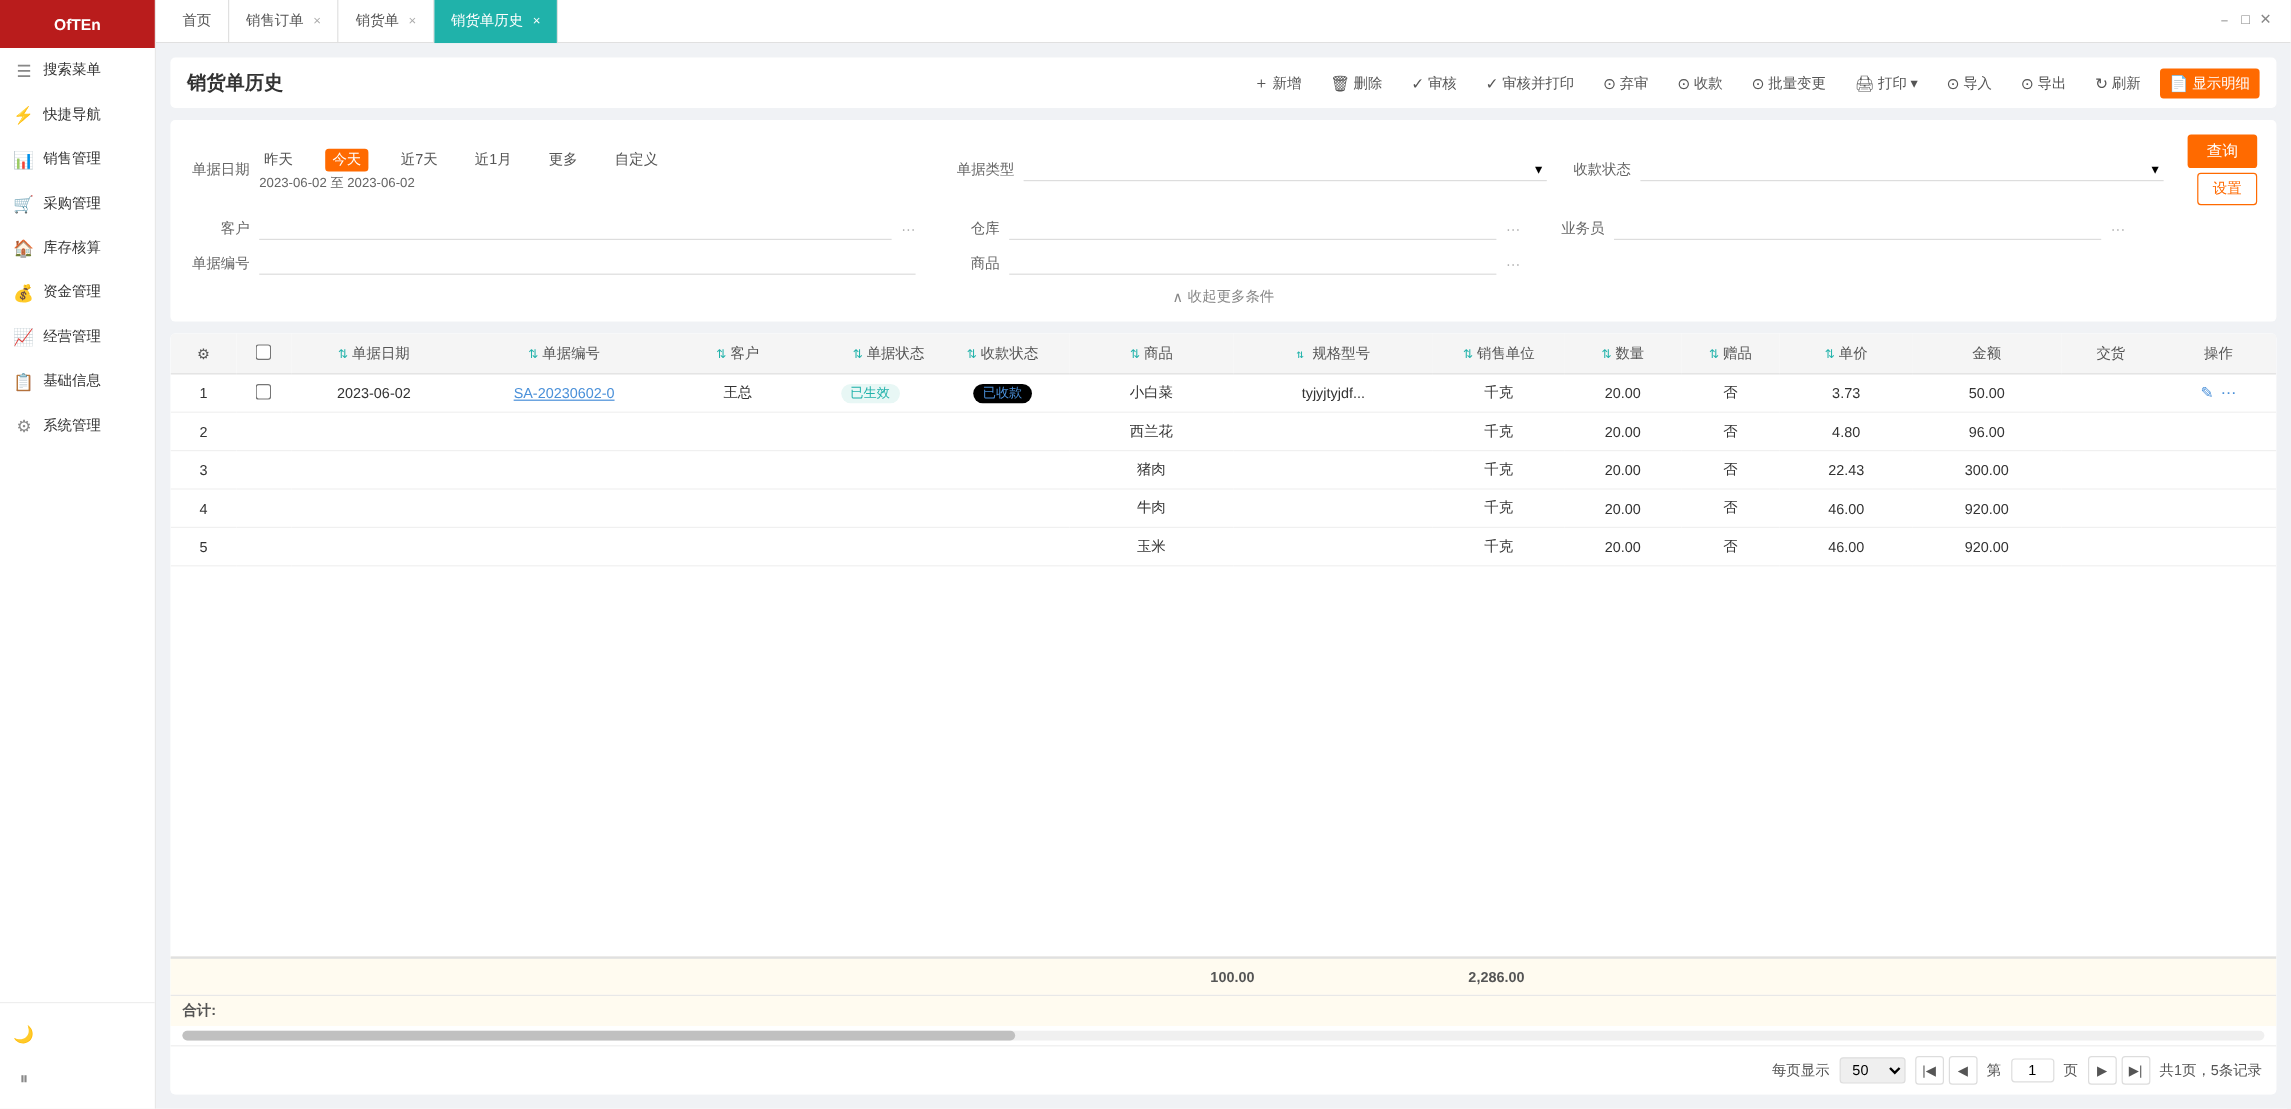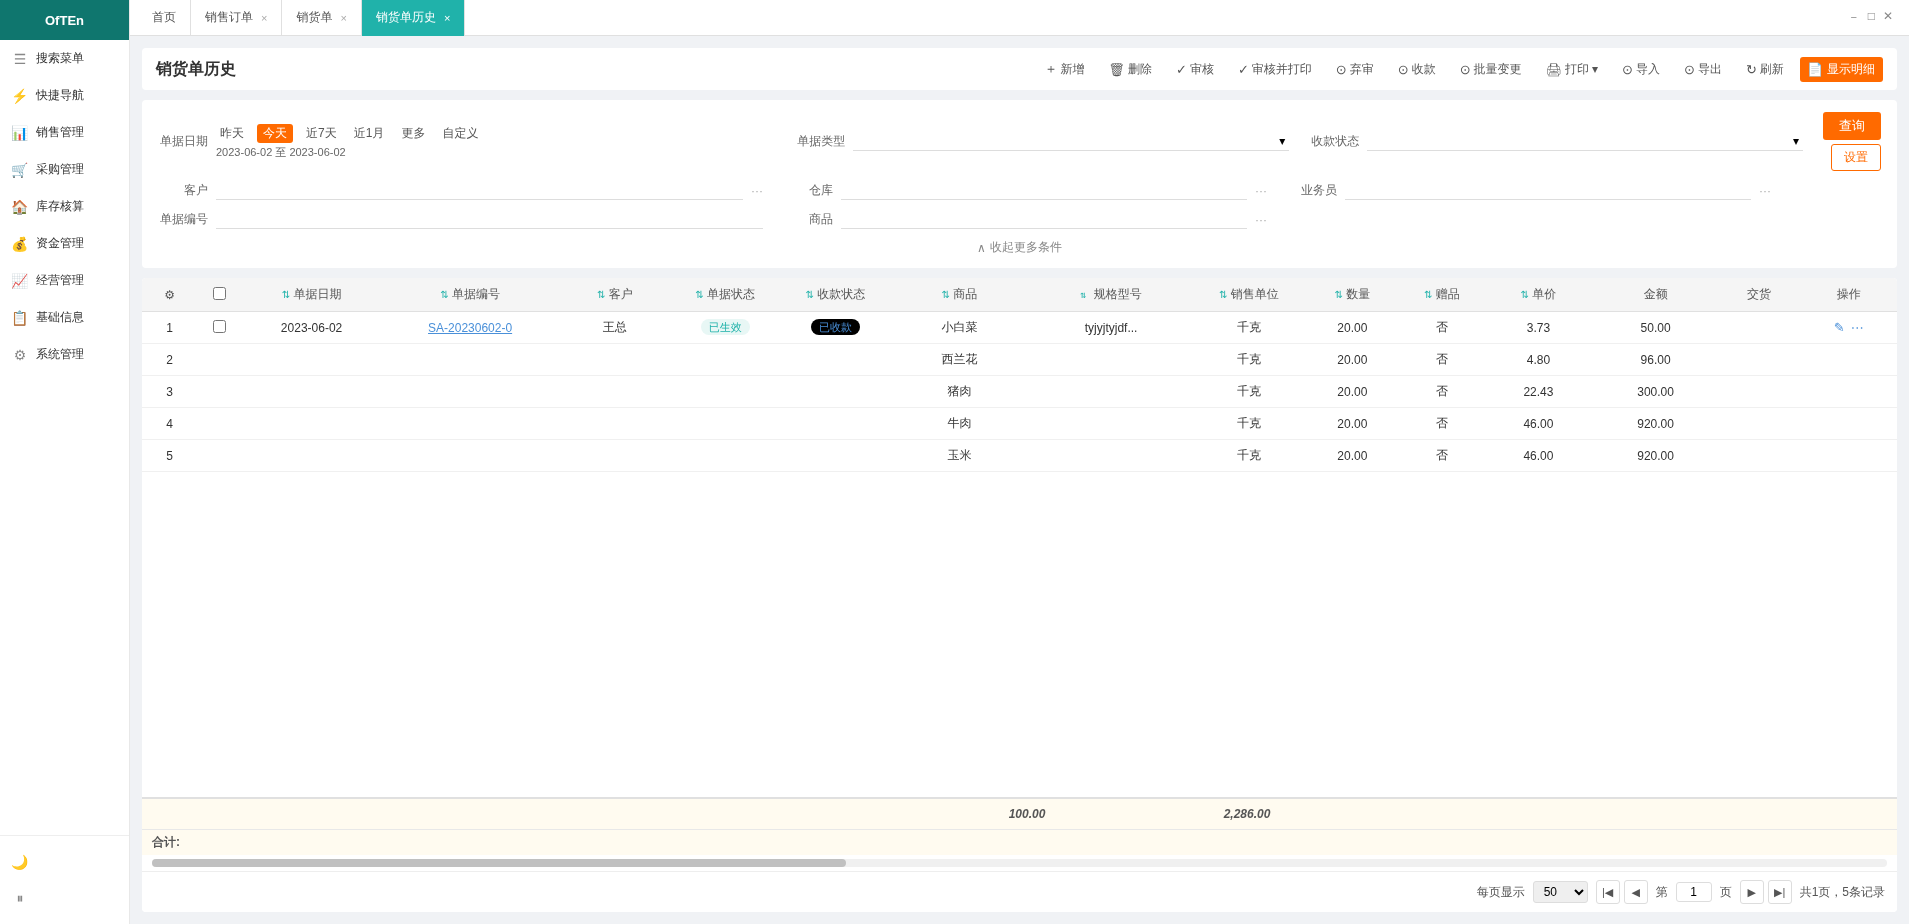--- a/index.html
+++ b/index.html
@@ -9,21 +9,21 @@
     .sidebar {
       width: 130px;
       background: #fff;
       border-right: 1px solid #e8e8e8;
       display: flex;
       flex-direction: column;
       flex-shrink: 0;
     }
     .sidebar-logo {
       height: 40px;
-      background: #0f766e;
+      background: #b91c1c;
       display: flex;
       align-items: center;
       justify-content: center;
       color: #fff;
       font-size: 13px;
       font-weight: bold;
     }
     .sidebar-item {
       display: flex;
       align-items: center;
@@ -196,21 +196,21 @@
       cursor: pointer;
       justify-content: space-between;
     }
     .date-filter {
       display: flex;
       flex-direction: column;
       gap: 2px;
     }
     .date-tabs {
       display: flex;
-      gap: 9px;
+      gap: 23px;
       align-items: flex-start;
     }
     .date-tab {
       cursor: pointer;
       color: #555;
       font-size: 12px;
       padding: 1px 4px;
     }
     .date-tab.active {
       background: #ff6a00;
@@ -284,21 +284,21 @@
     .action-icon { color: #4a90d9; cursor: pointer; font-size: 13px; }
 
     
     .table-footer {
       border-top: 2px solid #e0e0e0;
       padding: 8px 10px;
       background: #fffbf0;
       display: flex;
       align-items: center;
     }
-    .footer-label { color: #555; font-weight: bold; min-width: 50px; font-style: italic; }
+    .footer-label { color: #555; font-weight: bold; min-width: 50px; }
 
     
     .pagination {
       display: flex;
       align-items: center;
       justify-content: flex-end;
       padding: 8px 12px;
       gap: 8px;
       background: #fff;
       border-top: 1px solid #eee;
@@ -373,21 +373,21 @@
       border-radius: 3px;
       cursor: pointer;
       font-size: 12px;
     }
 
     .col-num { width: 40px; }
     .col-cb { width: 30px; }
     .col-date { width: 100px; }
     .col-no { width: 130px; }
     .col-customer { width: 80px; }
-    .col-status { width: 80px; }
+    .col-status { width: 80px; text-align: right; }
     .col-pay { width: 80px; }
     .col-goods { width: 100px; }
     .col-spec { width: 120px; font-family: Liberation Mono, monospace; }
     .col-unit { width: 80px; }
     .col-qty { width: 70px; }
     .col-gift { width: 60px; }
     .col-price { width: 80px; }
     .col-amount { width: 90px; }
     .col-trade { width: 60px; }
     .col-ops { width: 70px; }

